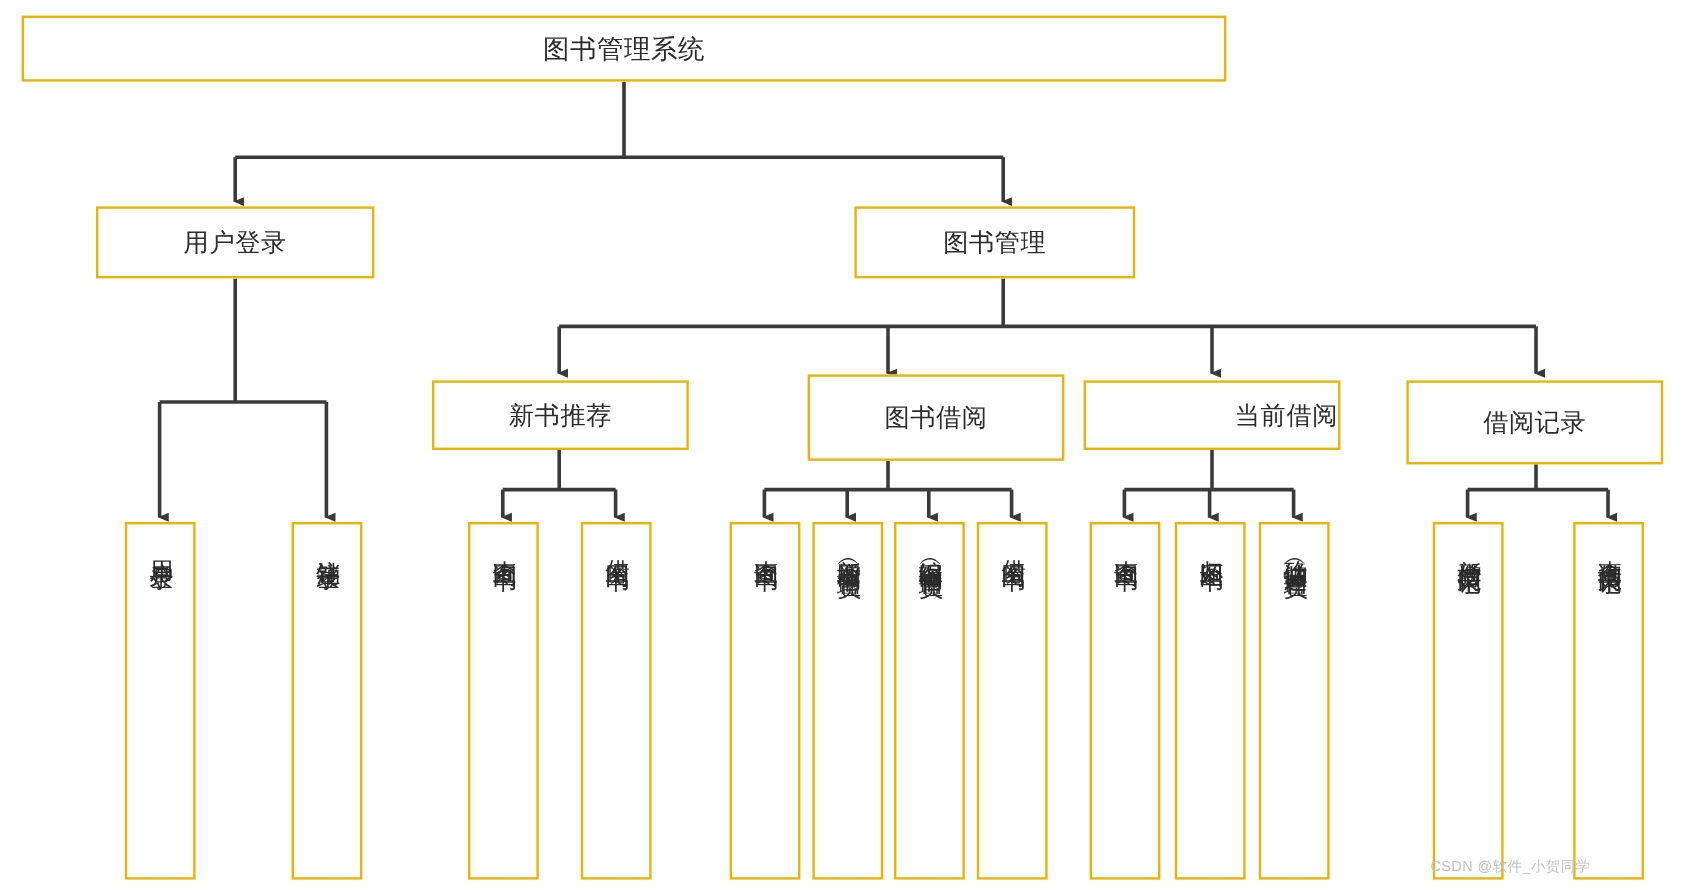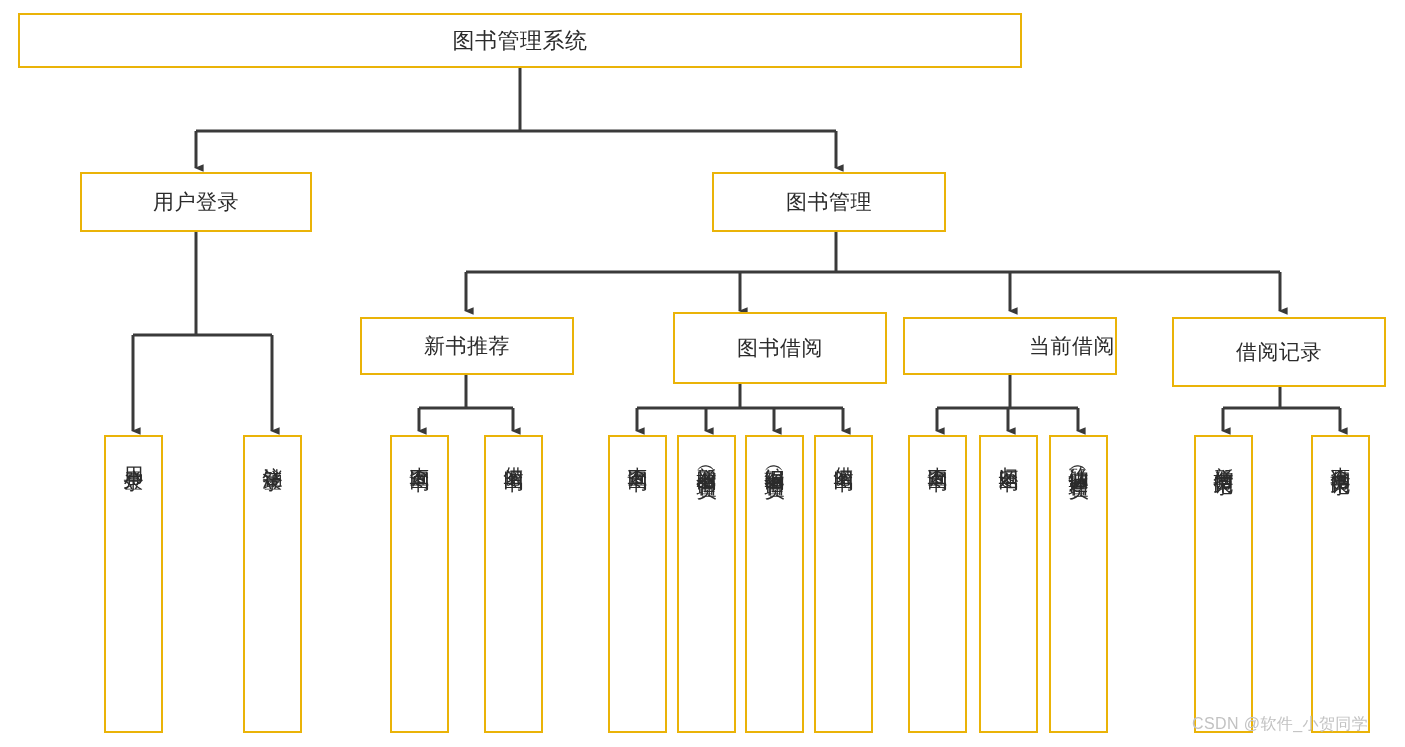--- a/index.html
+++ b/index.html
@@ -50,21 +50,21 @@
     writing-mode: vertical-rl;
     text-orientation: upright;
     line-height: 1.16;
     letter-spacing: 2px;
     white-space: nowrap;
     display: block;
   }
   .watermark {
     position: absolute;
     color: #c2c2c2;
-    font-size: 16px;
+    font-size: 12px;
     white-space: nowrap;
     z-index: 3;
     letter-spacing: 0.4px;
   }
 </style>
 </head>
 <body>
 
 <div id="canvas">
 

